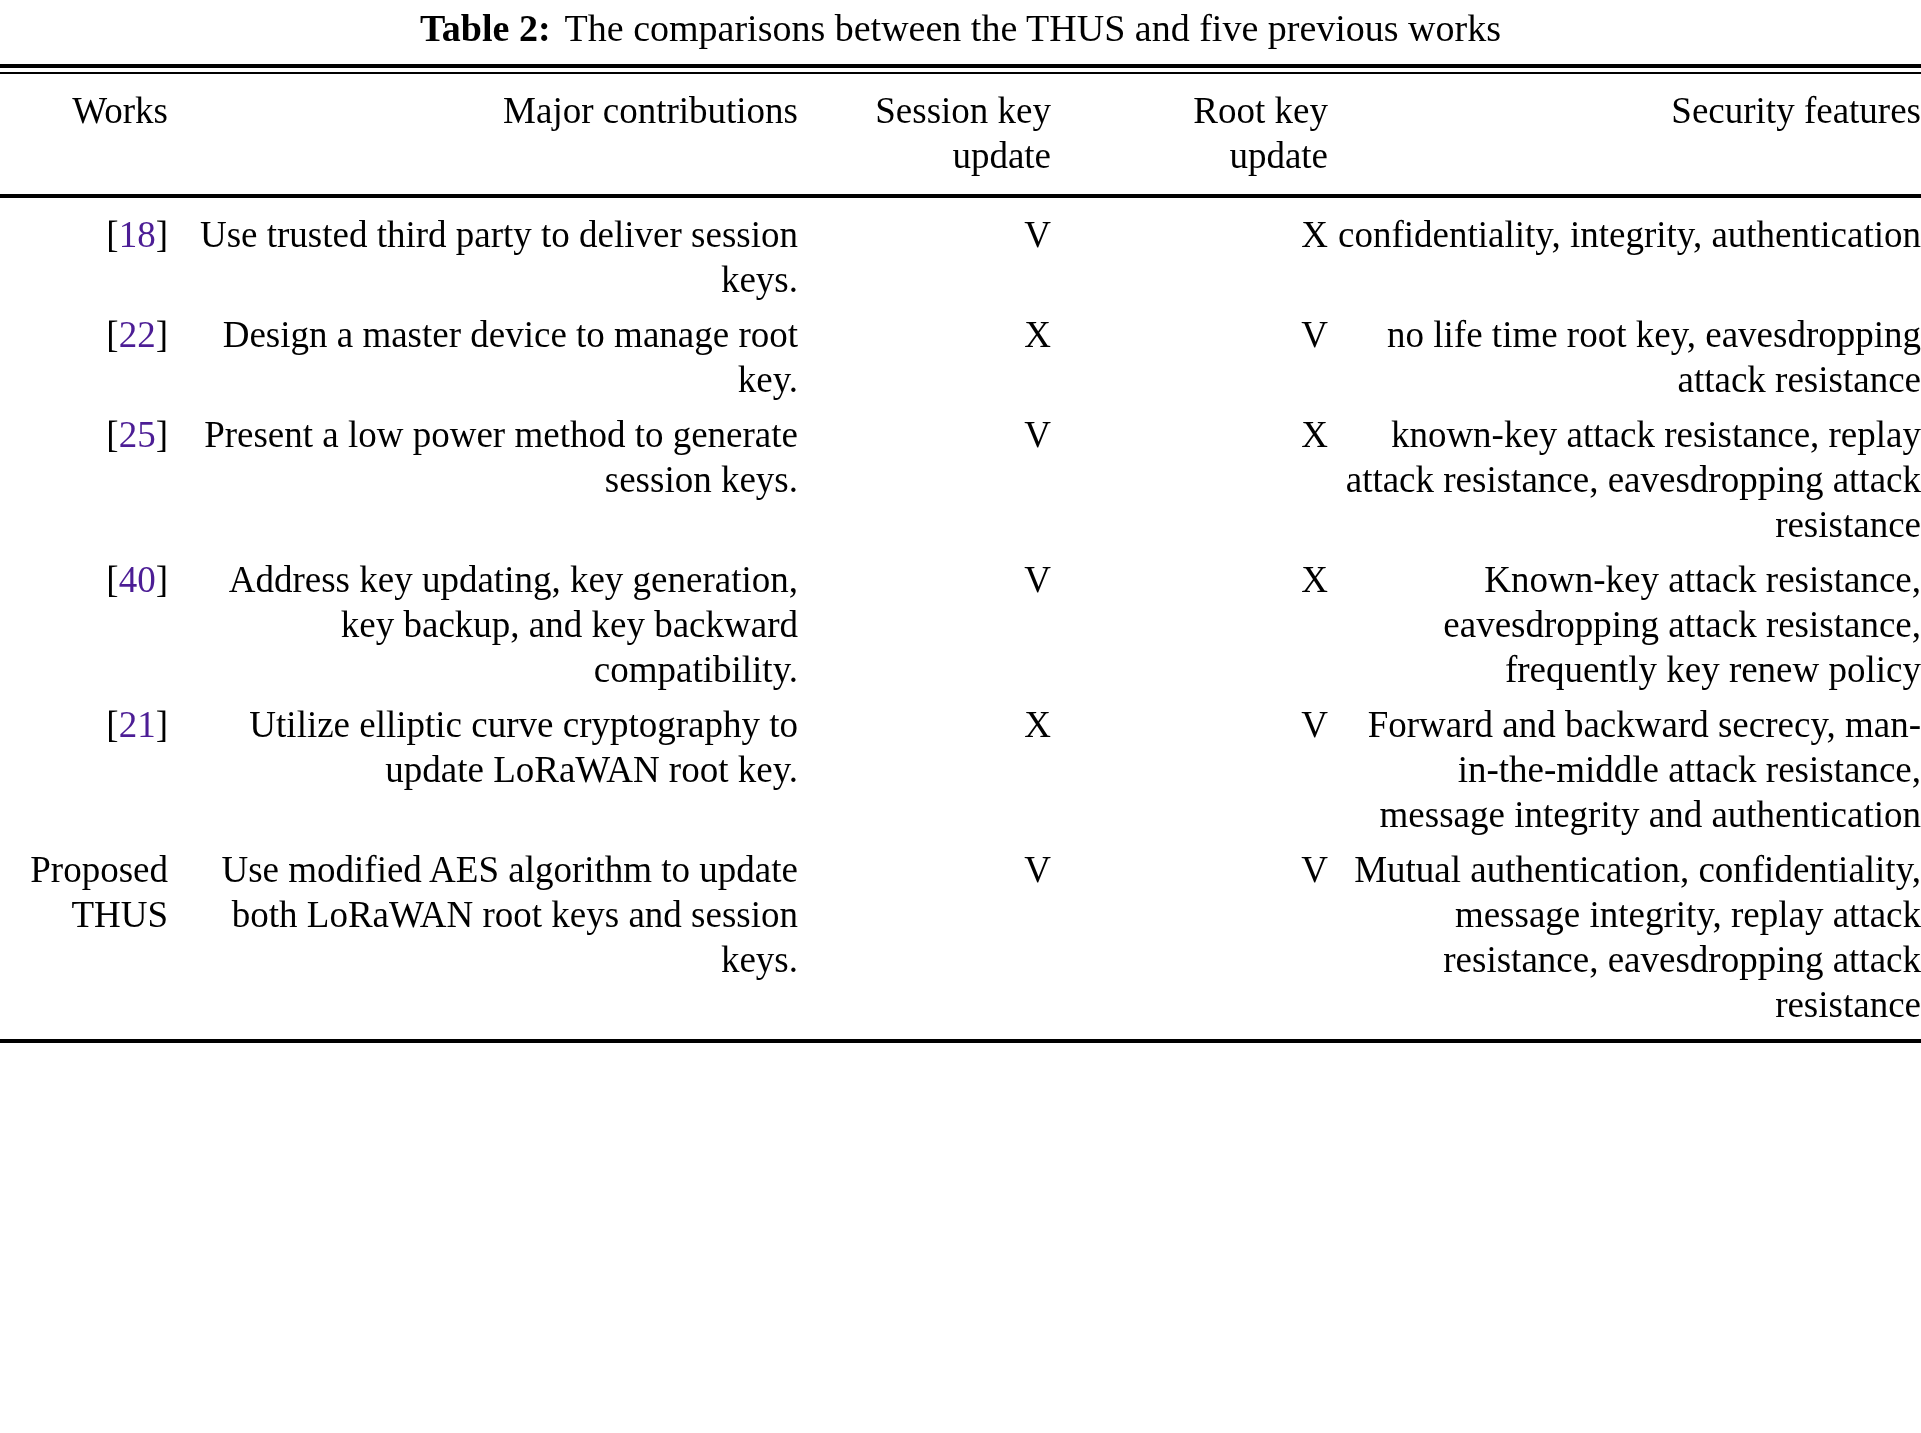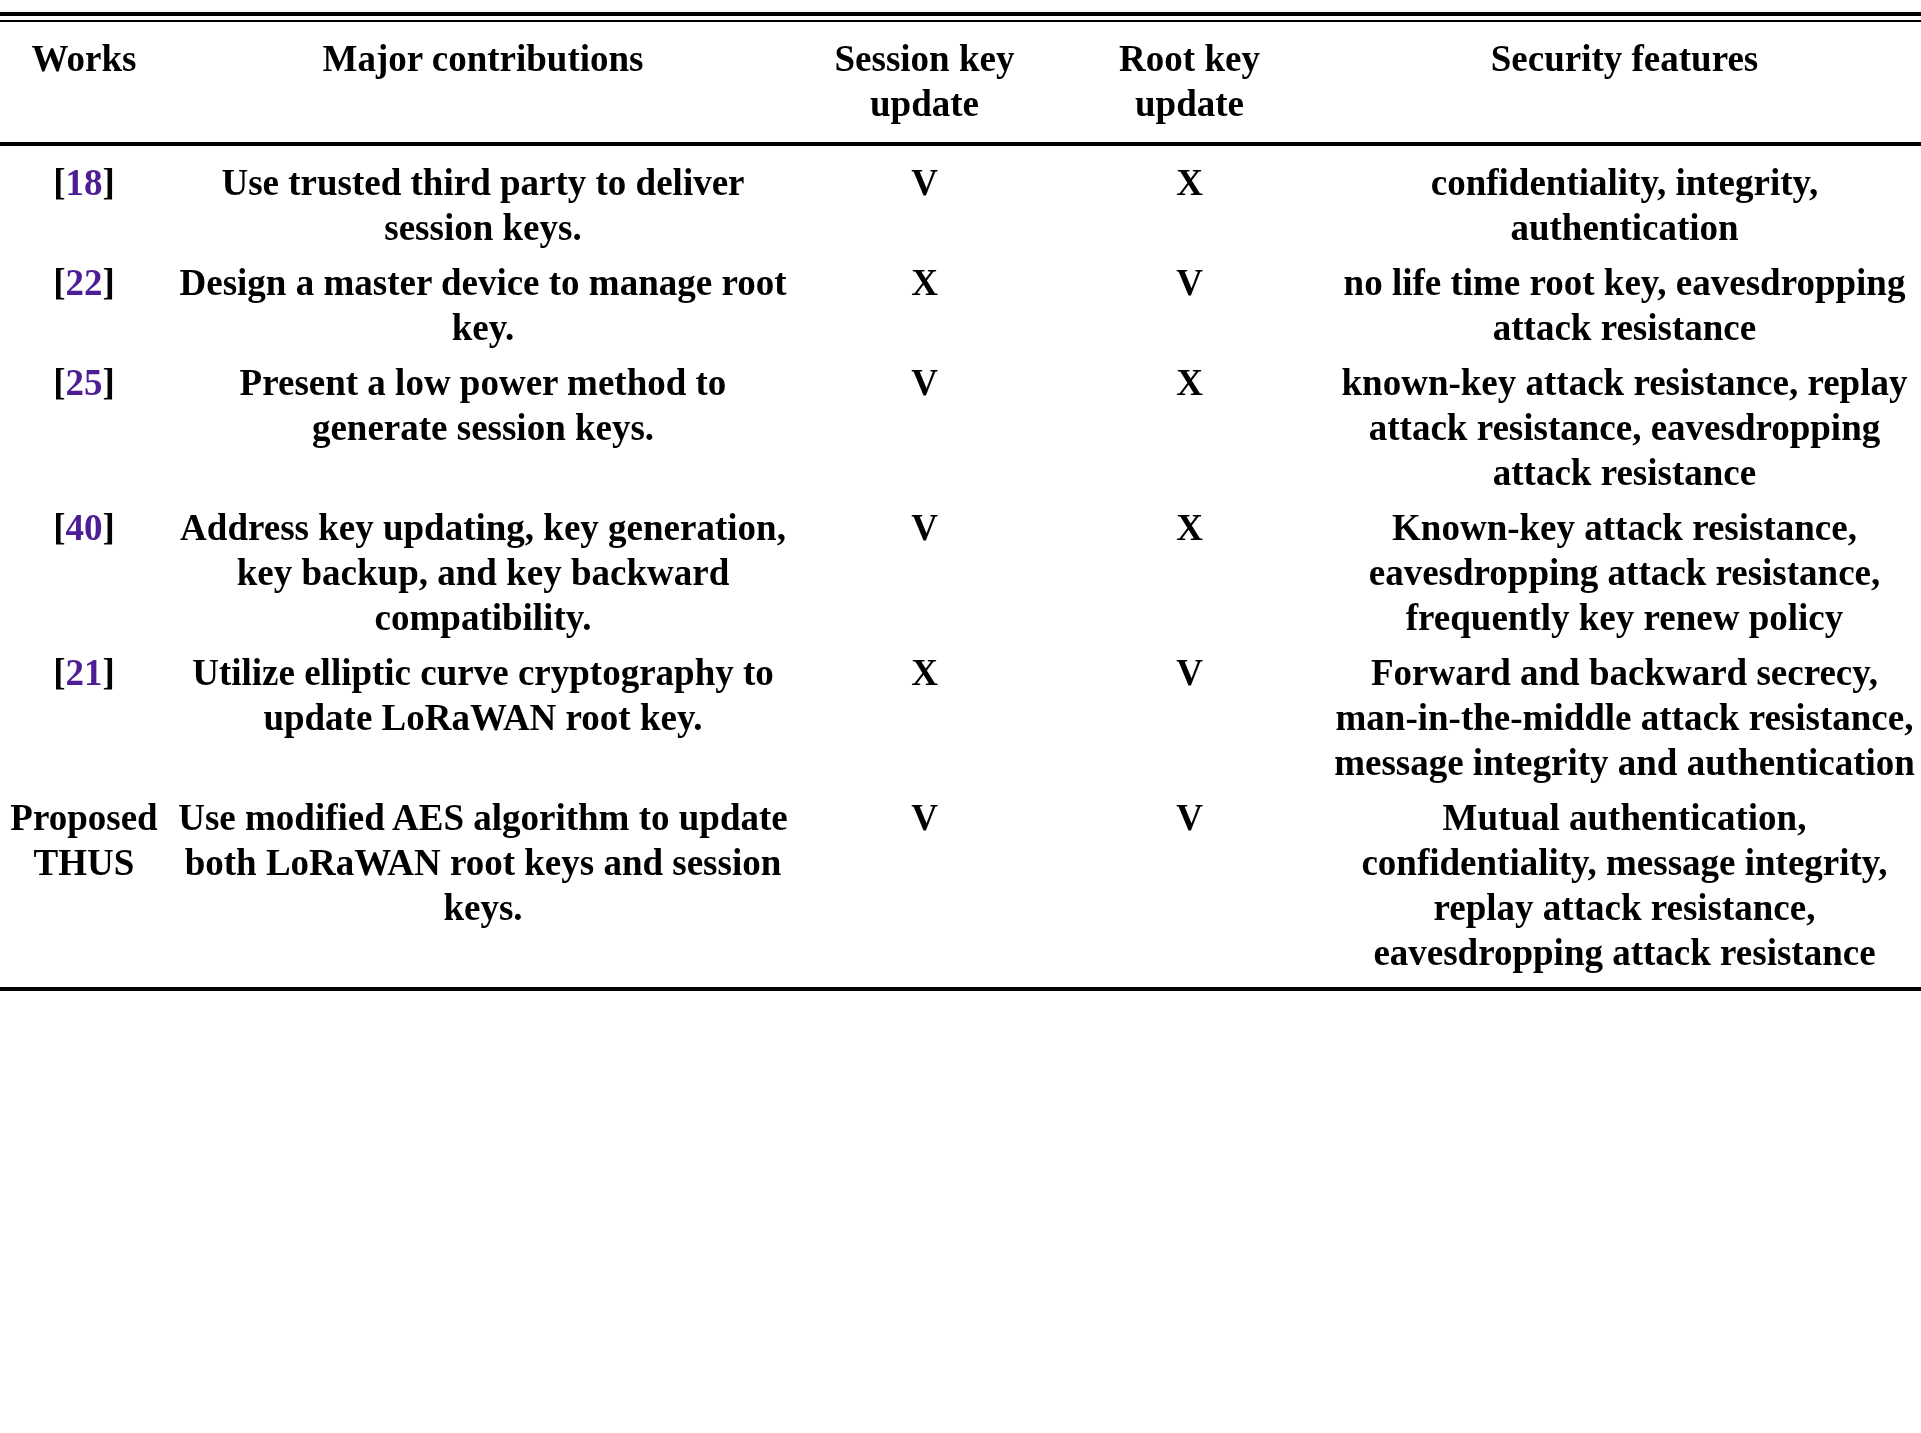--- a/index.html
+++ b/index.html
@@ -66,23 +66,23 @@
     line-height: 45px;
   }
   .tbl col.c-works   { width: 168px; }
   .tbl col.c-contrib { width: 630px; }
   .tbl col.c-sess    { width: 253px; }
   .tbl col.c-root    { width: 277px; }
   .tbl col.c-sec     { width: 593px; }
 
   .tbl th, .tbl td {
     vertical-align: top;
-    text-align: center;
+    text-align: right;
     padding: 0;
-    font-weight: bold;
+    font-weight: normal;
   }
 
   .head-row th {
     padding-top: 14px;
     padding-bottom: 16px;
   }
 
   .body-row td {
     padding-top: 5px;
     padding-bottom: 5px;
@@ -111,20 +111,23 @@
   .cell-multi {
     white-space: normal;
     margin-top: 48px;
   }
 </style>
 </head>
 <body>
 
 <div class="table-figure">
 
+  <div class="caption">
+    <span class="cap-label">Table 2:</span><span class="cap-text">The comparisons between the THUS and five previous works</span>
+  </div>
 
   <div class="rule-top"></div>
 
   <table class="tbl">
     <colgroup>
       <col class="c-works">
       <col class="c-contrib">
       <col class="c-sess">
       <col class="c-root">
       <col class="c-sec">

